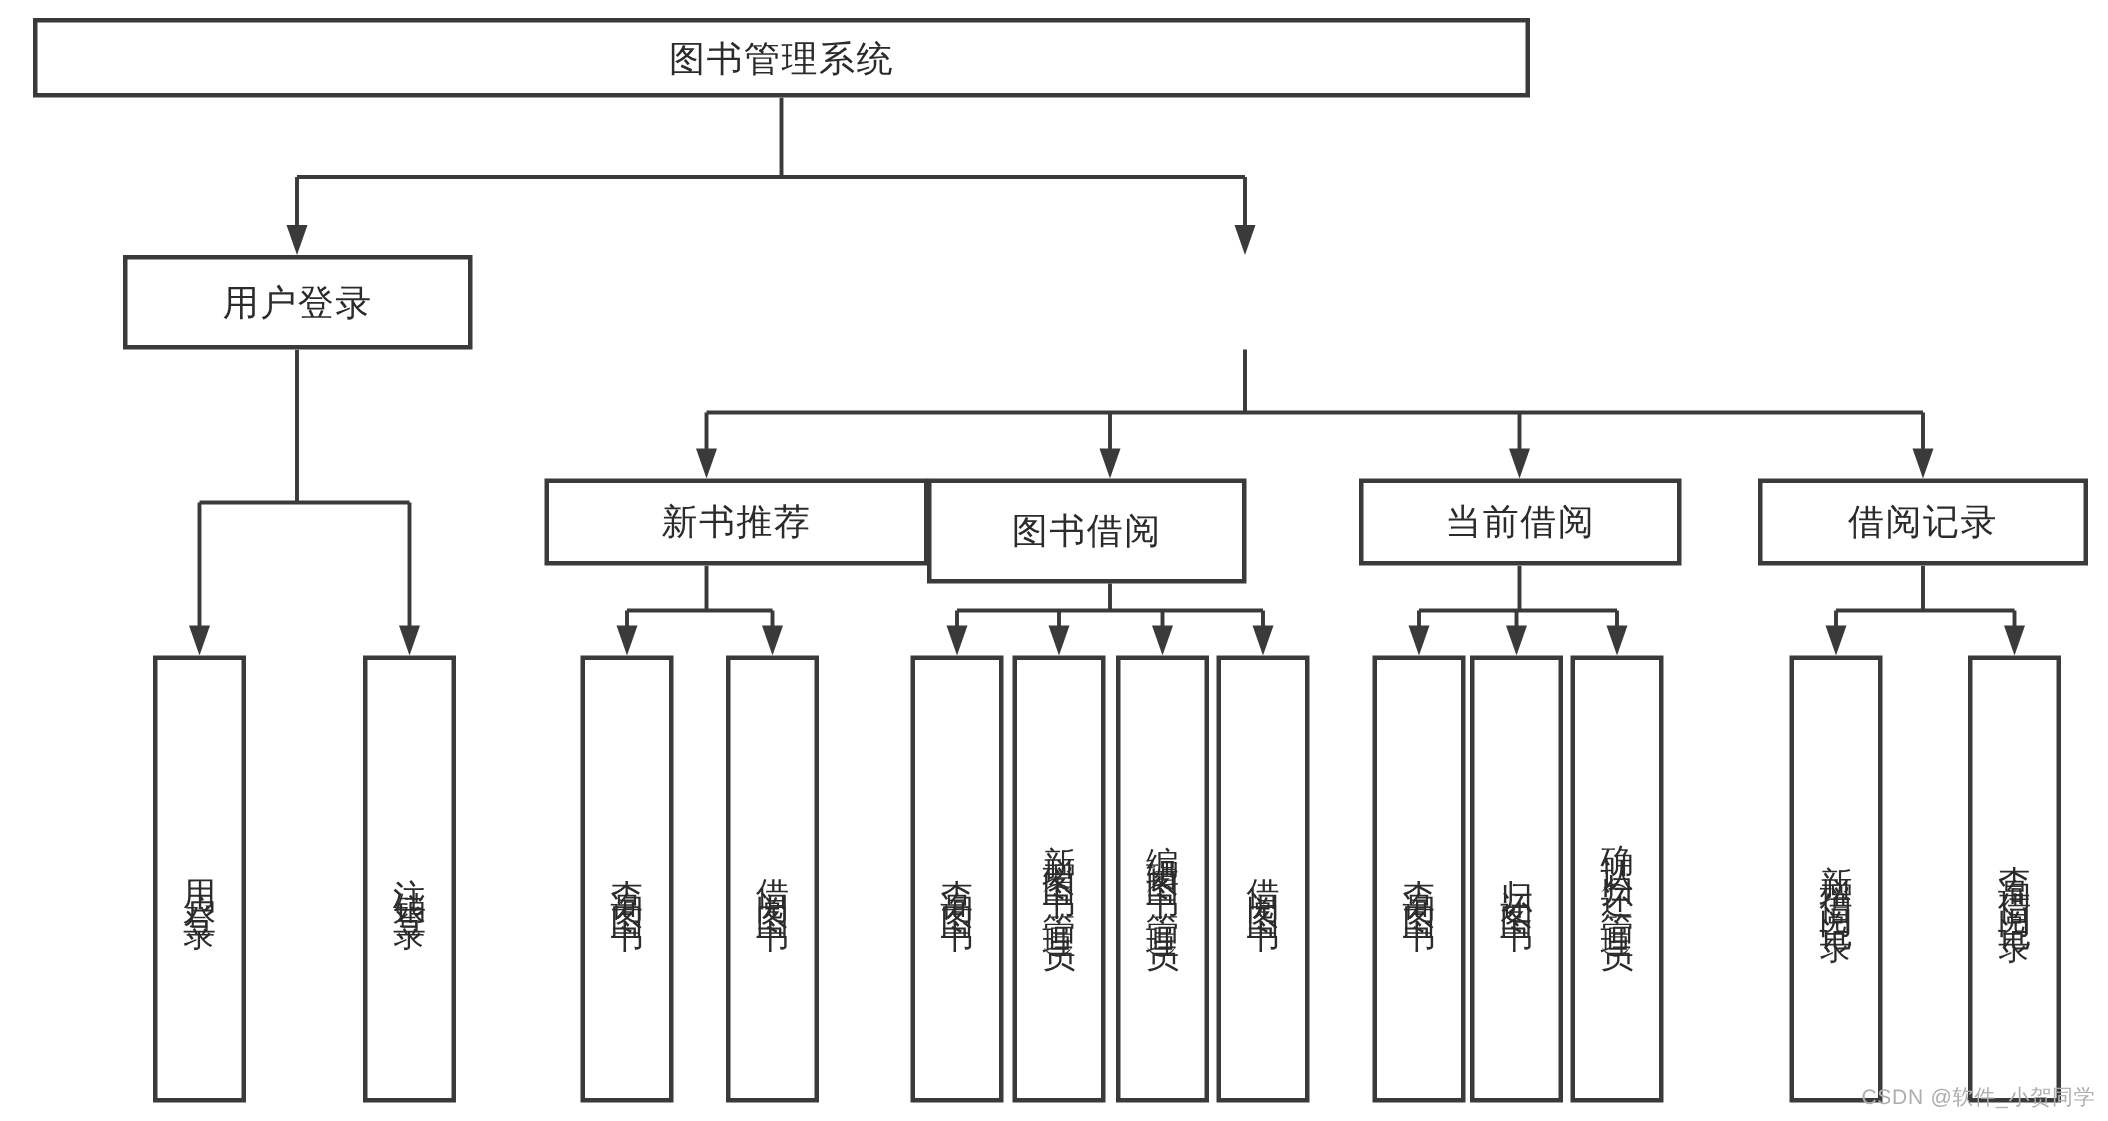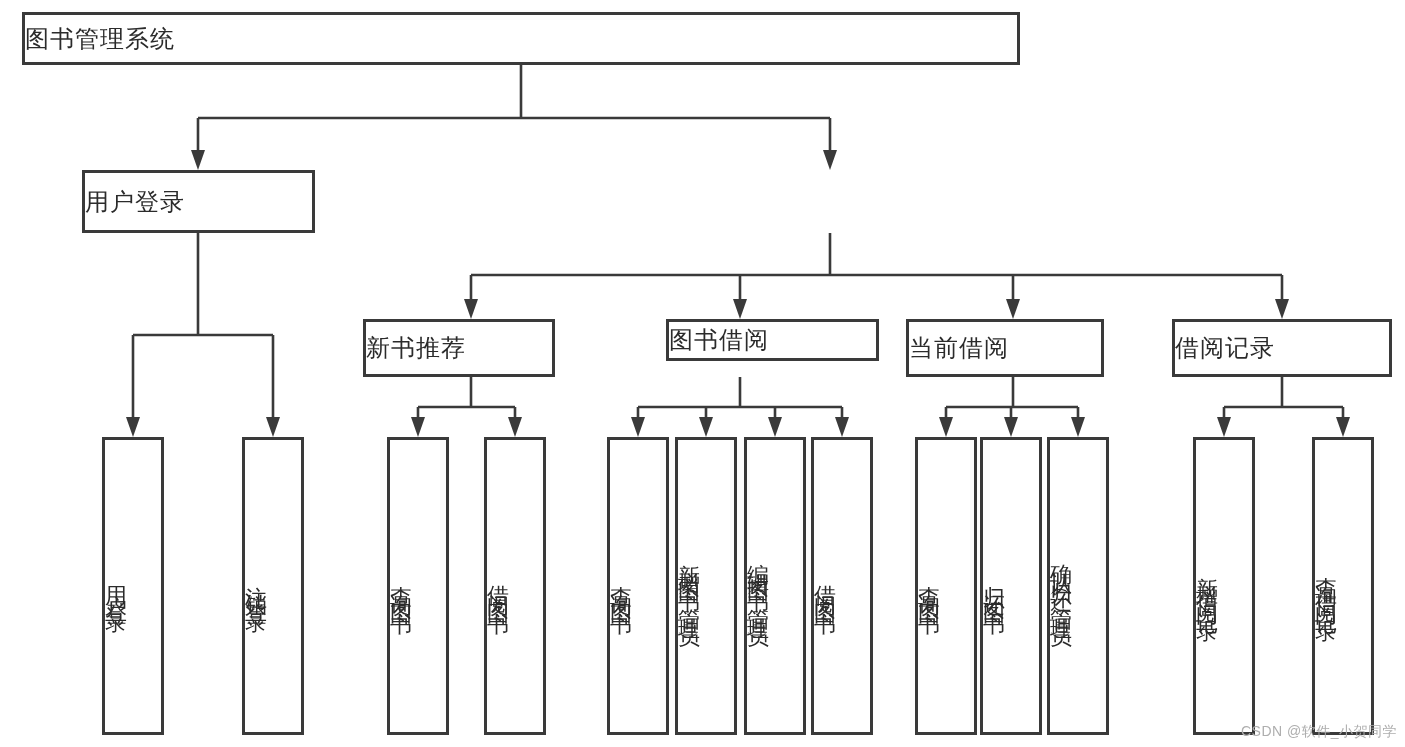--- a/index.html
+++ b/index.html
@@ -17,21 +17,21 @@
     background:var(--c-background);
     overflow:hidden;
   }
   .connectors{position:absolute;left:0;top:0;z-index:0;}
   .connectors path{stroke:var(--c-line);stroke-width:2.6;fill:none;}
   .connectors polygon{fill:var(--c-line);stroke:none;}
   .box{
     position:absolute;
     background:#fff;
     border:3px solid var(--c-line);
-    display:flex;align-items:center;justify-content:flex-start;
+    display:flex;align-items:center;justify-content:center;
     color:var(--c-text);
     z-index:1;
     font-family:Liberation Serif, serif;
   }
   .box.h span{
     font-size:24px;
     letter-spacing:1px;
     white-space:nowrap;
   }
   .box.v{width:62px;top:437px;height:298px;}
@@ -95,27 +95,27 @@
   </svg>
 
   <div class="box h" style="left:22px;top:12px;width:998px;height:53px">
     <span>图书管理系统</span>
   </div>
 
   <div class="box h" style="left:82px;top:170px;width:233px;height:63px">
     <span>用户登录</span>
   </div>
 
-  <div class="box h" style="left:363px;top:319px;width:192px;height:58px">
+  <div class="box h" style="left:363px;top:319px;width:256px;height:58px">
     <span>新书推荐</span>
   </div>
-  <div class="box h" style="left:666px;top:319px;width:213px;height:42px">
+  <div class="box h" style="left:618px;top:319px;width:213px;height:70px">
     <span>图书借阅</span>
   </div>
-  <div class="box h" style="left:906px;top:319px;width:198px;height:58px">
+  <div class="box h" style="left:906px;top:319px;width:215px;height:58px">
     <span>当前借阅</span>
   </div>
   <div class="box h" style="left:1172px;top:319px;width:220px;height:58px">
     <span>借阅记录</span>
   </div>
 
   <div class="box v" style="left:102px">
     <span>用户登录</span>
   </div>
   <div class="box v" style="left:242px">

